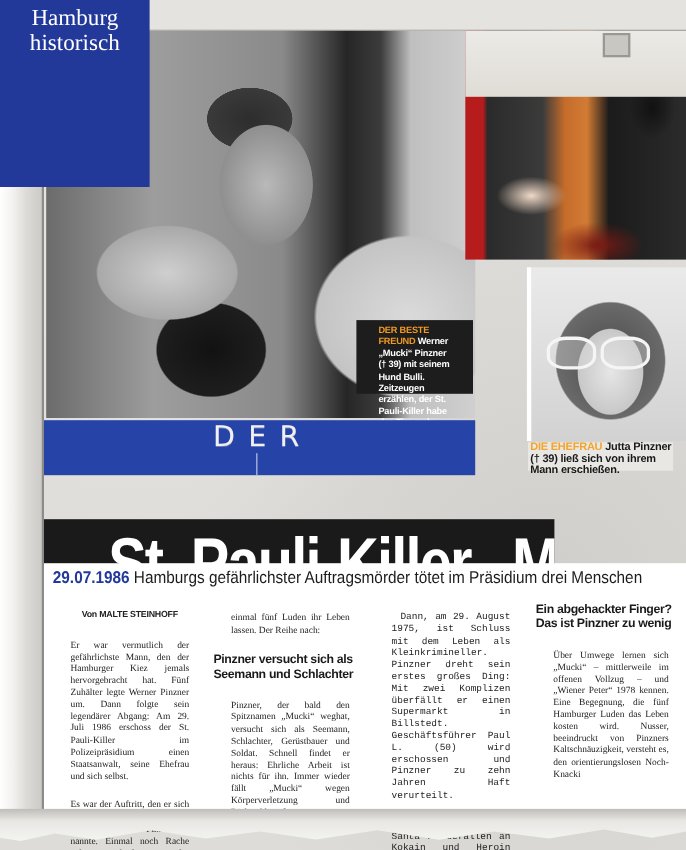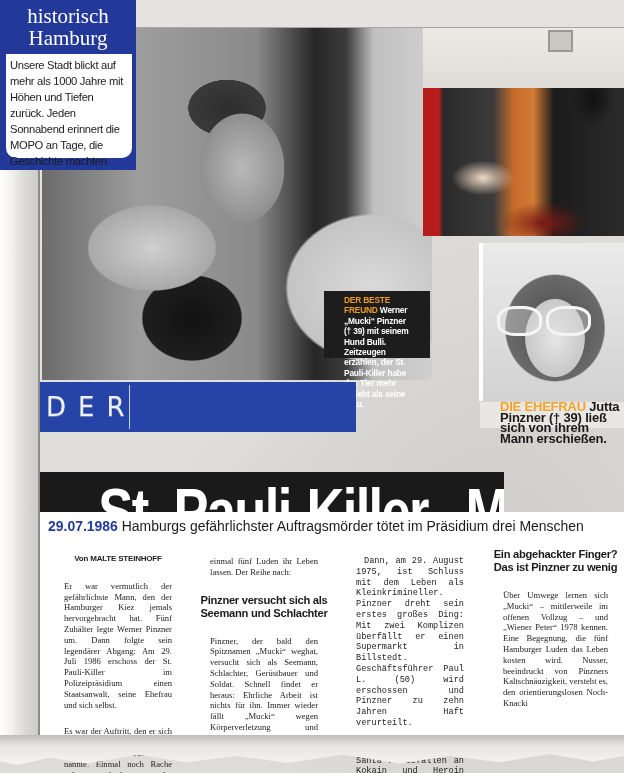--- a/index.html
+++ b/index.html
@@ -91,31 +91,32 @@
   .glasses span { flex: 1; border: 3px solid #f5f5f5; border-radius: 40%; background: rgba(220,220,220,0.4); }
 
   .caption-dog {
     position: absolute; left: 324px; top: 291px; width: 106px; height: 67px;
     background: #1d1d1d; color: #ffffff; font-size: 8.4px; line-height: 10.4px;
     padding: 4px 20px; font-weight: bold; letter-spacing: -0.2px;
   }
   .caption-label { color: #f09a22; }
 
   .caption-wife {
-    position: absolute; left: 480px; top: 402px; width: 144px; height: 26px;
-    font-size: 13px; line-height: 10.6px; font-weight: bold; color: #1a1a1a;
-    padding-left: 20px; background: #e8e7e4; letter-spacing: -0.2px;
+    position: absolute; left: 480px; top: 402px; width: 132px; height: 26px;
+    font-size: 10px; line-height: 10.6px; font-weight: bold; color: #1a1a1a;
+    padding-left: 2px; background: #e8e7e4; letter-spacing: -0.2px;
   }
   .caption-wife .caption-label { color: #f2a52c; }
 
   
   .kicker {
-    position: absolute; left: 40px; top: 382px; width: 316px; height: 50px;
+    position: absolute; left: 40px; top: 382px; width: 392px; height: 50px;
     background: #2644a8; color: #ffffff; display: flex; align-items: center;
     padding-left: 6px;
+    flex-direction: column;
   }
   .kicker-text {
     font-family: "DejaVu Sans", sans-serif; font-size: 26px; letter-spacing: 12px;
     font-weight: normal; color: #f0f0f0; white-space: nowrap;
     text-shadow: 0 1px 0 #6e7fb8;
   }
   .kicker-divider { display: inline-block; width: 1px; height: 44px; background: #c8cfe8; margin: 0 4px 0 -8px; vertical-align: middle; }
 
   
   .headline-bar {
@@ -147,21 +148,21 @@
   .col-1 { left: 48px; }
   .col-2 { left: 194px; }
   .col-3 { left: 340px; }
   .col-4 { left: 487px; width: 137px; }
   .byline { font-family: "Liberation Sans", sans-serif; font-size: 8px; font-weight: bold; text-align: center; margin: 14px 0 9px; letter-spacing: -0.2px; }
   .lead { font-weight: normal; margin-bottom: 8px; }
   .col p { margin: 16px; }
   .indent { text-indent: 8px; font-family: Liberation Mono, monospace; }
   .subhead {
     font-family: "Liberation Sans", sans-serif; font-weight: bold; font-size: 11.2px;
-    line-height: 13px; color: #1a1a1a; margin: 8px 0 5px; text-align: center; letter-spacing: -0.3px;
+    line-height: 13px; color: #1a1a1a; margin: 8px 0 5px; text-align: left; letter-spacing: -0.3px;
   }
 </style>
 </head>
 <body>
 
 <div class="paper-frame"></div>
 <div class="torn-top"></div>
 <div class="torn-left"></div>
 <div class="inner-border"></div>
 
@@ -170,24 +171,23 @@
 <div class="photo-office-top"></div>
 <div class="photo-office-monitor"></div>
 <div class="photo-wife"></div>
 <div class="glasses">
     <span></span>
     <span></span>
   </div>
 
 <div class="info-box">
   <div class="info-title">
+    <div>Hamburg</div>
     <div>historisch</div>
-    <div>Hamburg</div>
   </div>
-  <div class="info-text">Unsere Stadt blickt auf mehr als 1000 Jahre mit Höhen und Tiefen zurück. Jeden Sonnabend erinnert die MOPO an Tage, die Geschichte machten.</div>
 </div>
 
 <div class="caption-dog">
   <span class="caption-label">DER BESTE FREUND</span><span> Werner „Mucki“ Pinzner († 39) mit seinem Hund Bulli. Zeitzeugen erzählen, der St. Pauli-Killer habe das Tier mehr geliebt als seine Frau.</span>
 </div>
 
 <div class="caption-wife">
   <span class="caption-label">DIE EHEFRAU</span><span> Jutta Pinzner († 39) ließ sich von ihrem Mann erschießen.</span>
 </div>
 

